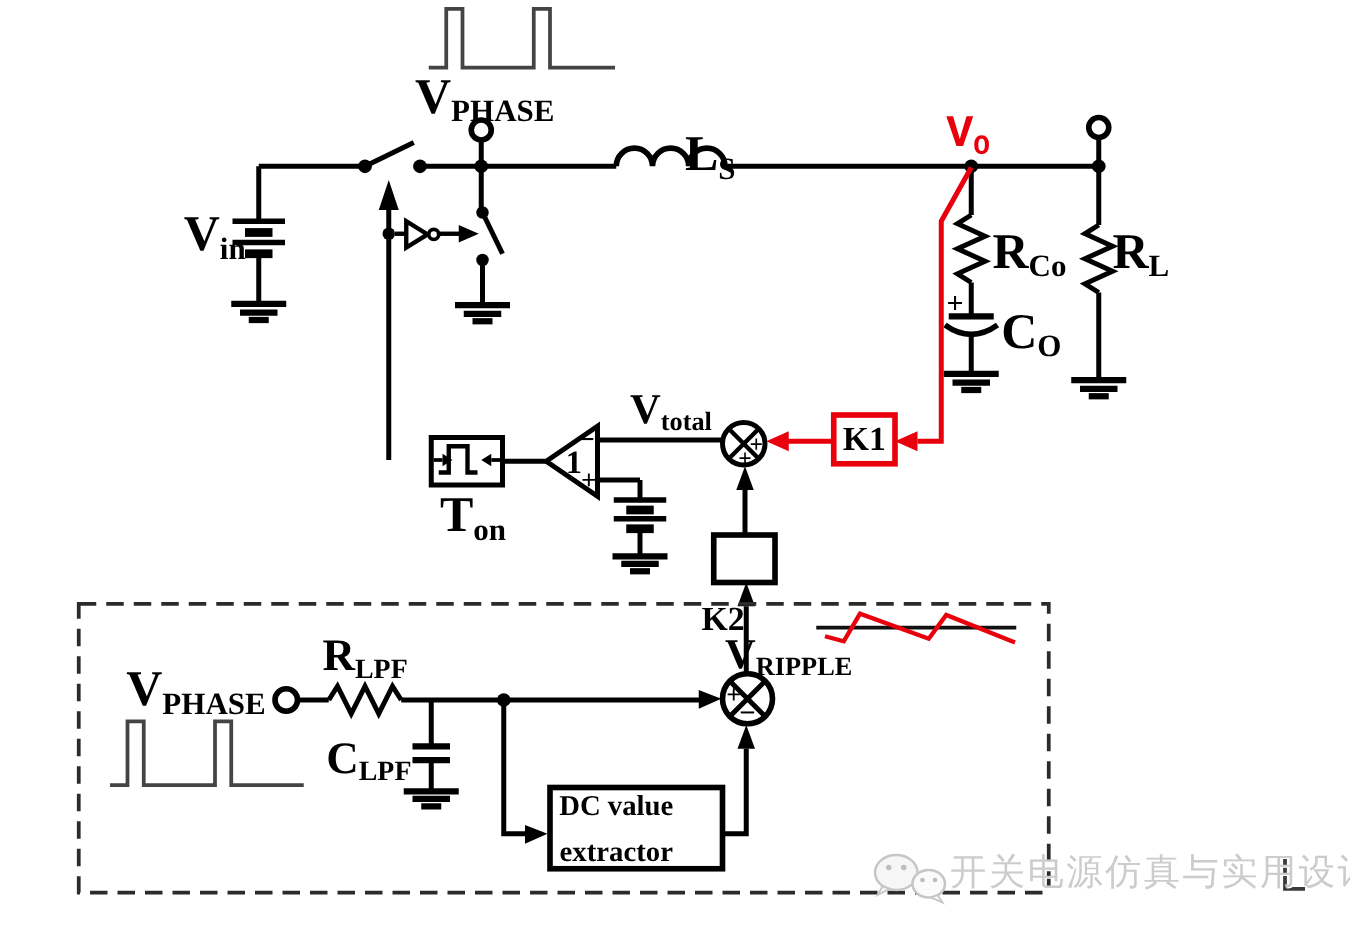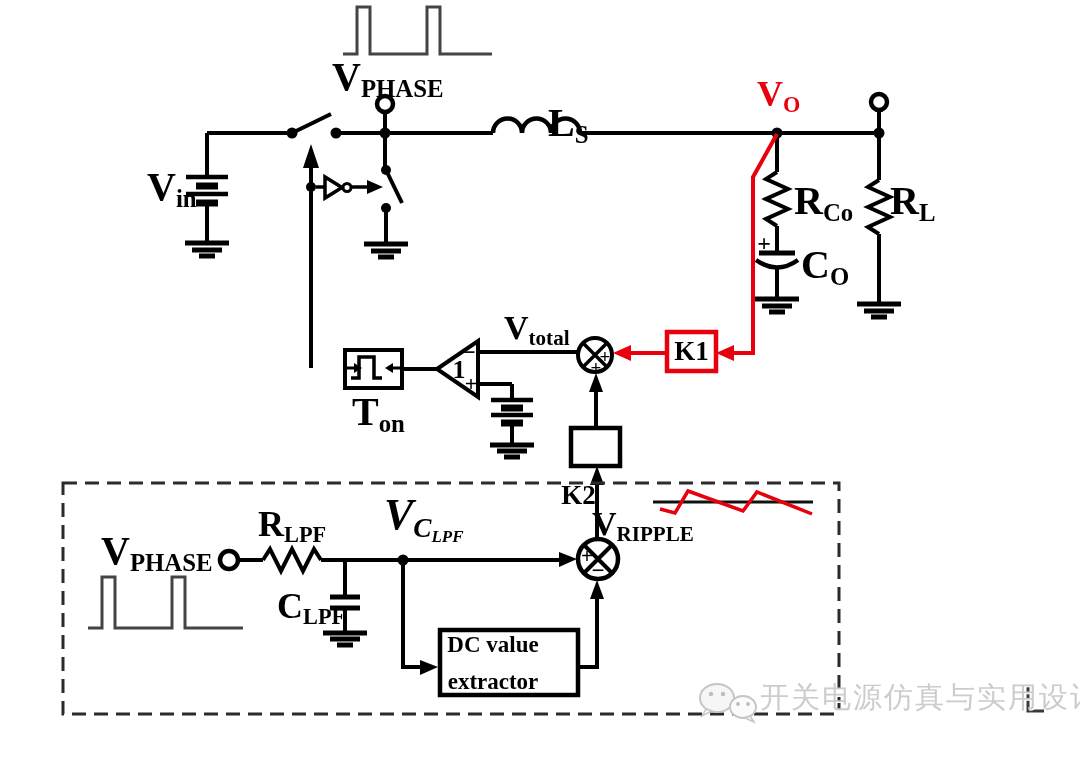--- a/index.html
+++ b/index.html
@@ -233,32 +233,31 @@
     <circle cx="723" cy="694" r="2.2" fill="#bdbdbd"></circle>
     <ellipse cx="743" cy="707" rx="13" ry="11" fill="#fbfbfb" stroke="#c6c6c6" stroke-width="2"></ellipse>
     <path d="M750,716 L754,722 L745,718 Z" fill="#fbfbfb" stroke="#c6c6c6" stroke-width="1.5"></path>
     <circle cx="738" cy="704" r="1.9" fill="#bdbdbd"></circle>
     <circle cx="748" cy="704" r="1.9" fill="#bdbdbd"></circle>
   </g>
 </svg>
 
 <div class="lbl s40" style="left:332px;top:57px;"><span>V</span><sub>PHASE</sub></div>
 <div class="lbl s40" style="left:548px;top:62px;margin-top:41px;"><span>L</span><sub>S</sub></div>
-<div class="lbl s36 red" style="left:757px;top:76px;"><span>V</span><sub>O</sub></div>
+<div class="lbl s36 red" style="left:757px;top:90px;font-family:Liberation Mono, monospace;"><span>V</span><sub>O</sub></div>
 <div class="lbl s40" style="left:794px;top:181px;"><span>R</span><sub>Co</sub></div>
 <div class="lbl s40" style="left:801px;top:245px;"><span>C</span><sub>O</sub></div>
 <div class="lbl s40" style="left:890px;top:181px;"><span>R</span><sub>L</sub></div>
 <div class="lbl s40" style="left:147px;top:167px;"><span>V</span><sub>in</sub></div>
 <div class="lbl s34" style="left:504px;top:311px;"><span>V</span><sub>total</sub></div>
 <div class="lbl s40" style="left:352px;top:392px;"><span>T</span><sub>on</sub></div>
 <div class="lbl s40" style="left:101px;top:531px;"><span>V</span><sub>PHASE</sub></div>
 <div class="lbl s36" style="left:258px;top:506px;"><span>R</span><sub>LPF</sub></div>
-<div class="lbl s36" style="left:261px;top:588px;margin-left:16px;"><span>C</span><sub>LPF</sub></div>
-<div class="lbl s44 ital" style="left:384px;top:493px;"><span>V</span><sub><span>C</span><sub>LPF</sub></sub></div>
-<div class="lbl s34" style="left:592px;top:507px;"><span>V</span><sub>RIPPLE</sub></div>
+<div class="lbl s36" style="left:261px;top:588px;"><span>C</span><sub>LPF</sub></div>
+<div class="lbl s34" style="left:580px;top:507px;"><span>V</span><sub>RIPPLE</sub></div>
 
 <div class="boxtext" style="left:667px;top:332px;width:49px;height:39px;font-size:27px;">K1</div>
 <div class="boxtext" style="left:554px;top:428px;width:49px;height:38px;font-size:27px;margin-top:48px;">K2</div>
 <div class="dctext" style="left:424px;top:630px;width:138px;height:65px;gap:10px;">
   <span>DC value</span>
   <span>extractor</span>
 </div>
 
 <div class="sign" style="left:459px;top:370px;font-size:26px;">1</div>
 <div class="sign" style="left:469px;top:352px;font-size:24px;">−</div>

